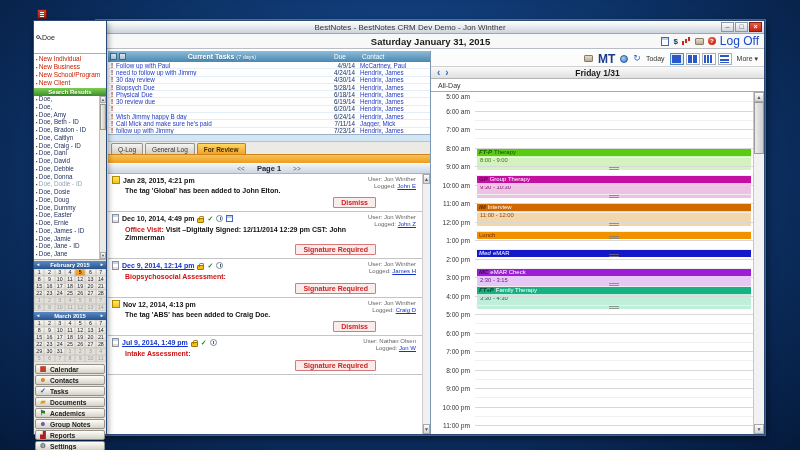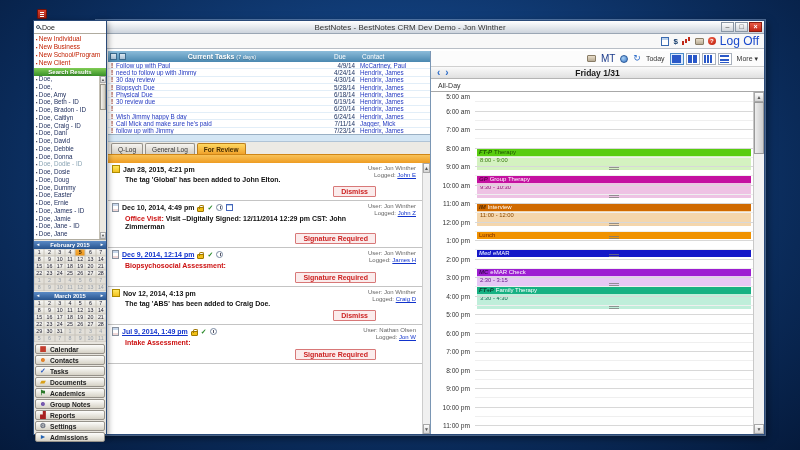--- a/index.html
+++ b/index.html
@@ -76,21 +76,21 @@
   .lock-ic:before{content:"";position:absolute;top:-3px;left:1px;width:3px;height:3px;border:1px solid #a07800;border-bottom:none;border-radius:2px 2px 0 0;}
   .check-ic{color:#2a8a2a;font-size:7px;font-weight:bold;line-height:8px;}
   .clock-ic{width:7px;height:7px;border:1px solid #7888a0;border-radius:50%;position:relative;flex-shrink:0;background:#fff;}
   .clock-ic:before{content:"";position:absolute;left:2.5px;top:1px;width:1px;height:2.5px;background:#556;}
   .grid-ic{width:7px;height:7px;border:1px solid #4466bb;flex-shrink:0;
     background:linear-gradient(#bcd0ec 30%,#fff 30%),repeating-linear-gradient(90deg,transparent 0,transparent 2px,#9ab0d0 2px,#9ab0d0 3px);}
   .rev-scroll{position:absolute;right:0;top:0;bottom:0;width:8px;background:#f0f0f0;border-left:1px solid #ccc;}
   
   .rightpanel{flex:1;display:flex;flex-direction:column;background:#fff;min-width:0;}
   .cal-toolbar{height:15px;display:flex;align-items:center;justify-content:flex-end;gap:5px;padding-right:6px;background:#fcfcfc;flex-shrink:0;}
-  .mt{font-weight:normal;color:#1a3a8a;font-size:10px;}
+  .mt{font-weight:bold;color:#1a3a8a;font-size:12px;}
   .globe{width:8px;height:8px;border-radius:50%;background:radial-gradient(circle at 35% 35%,#a8d0f4,#3a78c8);border:1px solid #2a5a9a;}
   .refresh{color:#2a6ac8;font-size:9px;line-height:9px;}
   .today{color:#333;font-size:7px;}
   .viewbtn{width:14px;height:12px;border:1px solid #a8b0bc;background:#fff;display:flex;align-items:center;justify-content:center;}
   .viewbtn.sel{border:1px solid #4a8ac8;background:#dceafc;}
   .vb{width:9px;height:8px;background:#2a58c8;}
   .vb.week{background:linear-gradient(90deg,#2a58c8 42%,#fff 42%,#fff 58%,#2a58c8 58%);}
   .vb.workweek{background:repeating-linear-gradient(90deg,#2a58c8 0,#2a58c8 2px,#fff 2px,#fff 3px);}
   .vb.month{background:repeating-linear-gradient(#2a58c8 0,#2a58c8 2px,#fff 2px,#fff 3.5px);}
   .more{color:#333;font-size:7px;}
@@ -110,21 +110,21 @@
   .ev-body{position:absolute;top:8px;left:0;right:0;bottom:0;font-size:5.8px;padding:1px 0 0 3px;}
   .ev-handle{position:absolute;bottom:0;left:50%;width:10px;height:3px;margin-left:-5px;
     background:repeating-linear-gradient(rgba(120,120,120,.75) 0,rgba(120,120,120,.75) 1px,transparent 1px,transparent 2px);}
   .cal-scroll{position:absolute;right:0;top:0;bottom:0;width:11px;background:#f2f2f2;border-left:1px solid #c8c8c8;}
   .sb-arrow{height:10px;background:linear-gradient(#fdfdfd,#d4d4d4);border:1px solid #a8a8a8;font-size:5px;text-align:center;line-height:9px;color:#555;}
   .sb-arrow.bottom{position:absolute;bottom:0;left:0;right:0;}
   .sb-thumb{position:absolute;top:10px;left:0;right:0;height:52px;background:linear-gradient(90deg,#ececec,#cccccc);border:1px solid #9a9a9a;}
   
   .sidebar{position:absolute;left:33px;top:20px;width:74px;height:415px;background:#e8e5de;border:1px solid #2a4a78;
     display:flex;flex-direction:column;box-shadow:1px 2px 6px rgba(0,0,0,.4);}
-  .search-row{height:11px;background:#fff;border-bottom:1px solid #b0aca0;display:flex;align-items:center;padding:6px 2px;gap:2px;flex-shrink:0;}
+  .search-row{height:11px;background:#fff;border-bottom:1px solid #b0aca0;display:flex;align-items:center;padding:16px 2px;gap:2px;flex-shrink:0;}
   .mag{width:4px;height:4px;border:1px solid #456;border-radius:50%;position:relative;flex-shrink:0;}
   .mag:after{content:"";position:absolute;width:3px;height:1px;background:#456;transform:rotate(45deg);right:-2.5px;bottom:-1px;}
   .search-input{flex:1;min-width:0;border:none;outline:none;font-size:7px;height:9px;background:transparent;color:#222;}
   .side-links{background:#fff;padding:1px 0;flex-shrink:0;}
   .side-link{font-size:6.5px;color:#c22000;padding-left:2px;line-height:7px;white-space:nowrap;overflow:hidden;}
   .side-link:before{content:"▪ ";font-size:4.5px;color:#c22000;}
   .results-bar{height:8px;background:linear-gradient(#80cc54,#389028);color:#fff;font-size:6px;font-weight:bold;
     text-align:center;line-height:8px;flex-shrink:0;text-shadow:0 1px 1px rgba(0,0,0,.3);}
   .contact-list{height:164px;background:#fff;position:relative;overflow:hidden;border-bottom:1px solid #b0aca0;flex-shrink:0;}
   .citems{position:absolute;left:0;top:0;right:7px;bottom:0;overflow:hidden;}
@@ -157,20 +157,21 @@
   <div class="window">
     <div class="titlebar">
       <span class="tb-title">BestNotes - BestNotes CRM Dev Demo - Jon Winther</span>
       <span class="tb-ctrls">
         <span class="ctrl">–</span>
         <span class="ctrl">□</span>
         <span class="ctrl close">×</span>
       </span>
     </div>
     <div class="datebar">
+      <span class="date-title">Saturday January 31, 2015</span>
       <span class="datebar-icons">
         <span class="ic-doc"></span>
         <span class="ic-dollar">$</span>
         <span class="ic-chart"></span>
         <span class="ic-print"></span>
         <span class="ic-help">?</span>
         <span class="logoff">Log Off</span>
       </span>
     </div>
 
@@ -259,20 +260,25 @@
               </div>
             </div>
         </div>
         <div class="tab-strip"></div>
         <div class="tabs" id="tab-bar">
             <div class="tab">Q-Log</div>
             <div class="tab">General Log</div>
             <div class="tab active">For Review</div>
           </div>
         <div class="orange-bar"></div>
+        <div class="pager">
+          <span>&lt;&lt;</span>
+          <b>Page 1</b>
+          <span>&gt;&gt;</span>
+        </div>
         <div class="review">
           <div class="entries" id="review-entries">
               <div class="entry">
                 <div class="e-head">
                   <span class="note-ic"></span>
                   <span class="e-date">Jan 28, 2015, 4:21 pm</span>
                 </div>
                 <div class="e-right">
                   <div>User: Jon Winther</div>
                   <div>Logged: <span class="lnk">John E</span></div>

